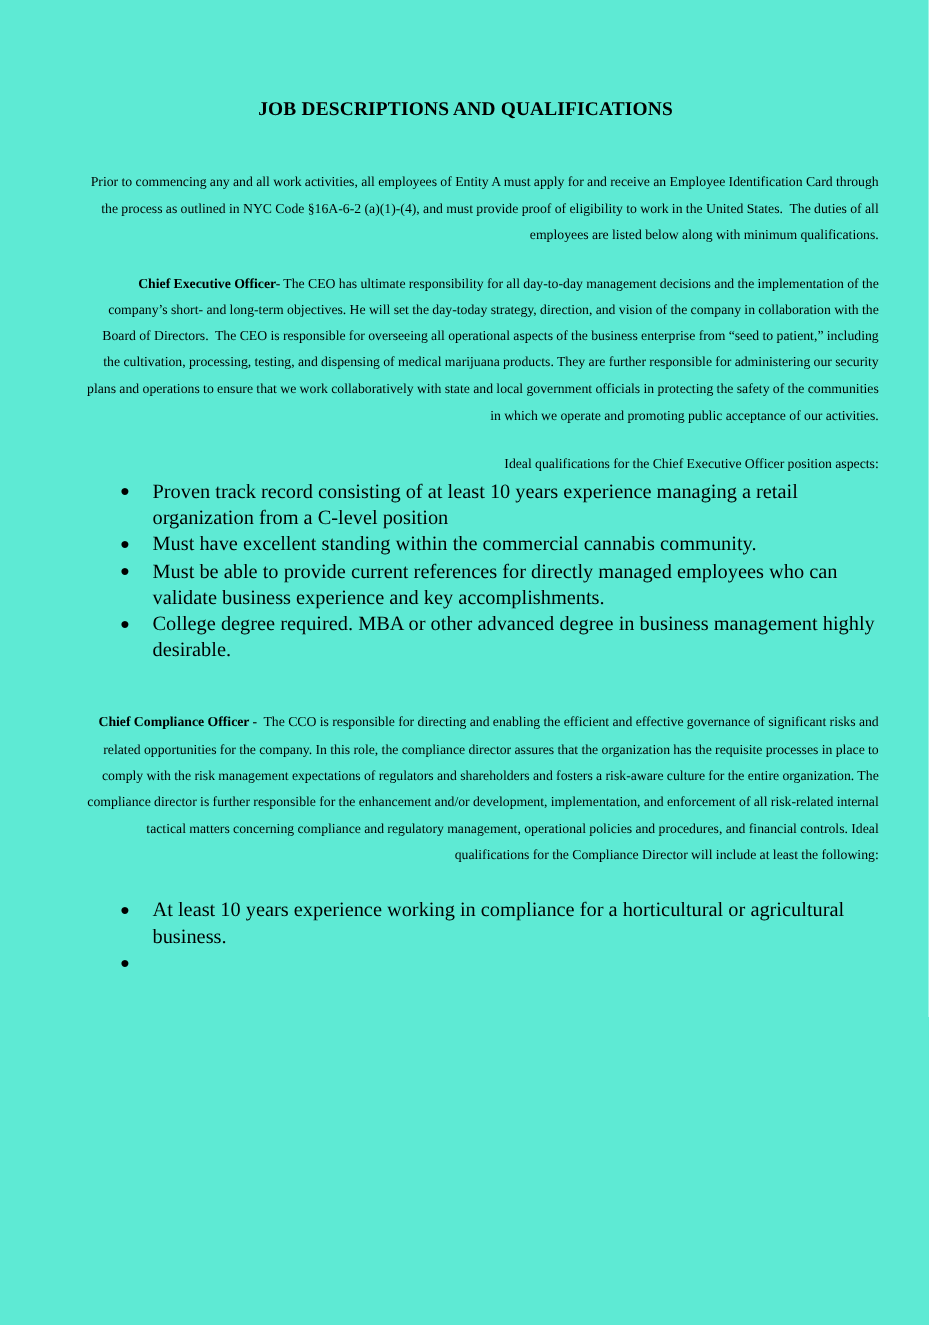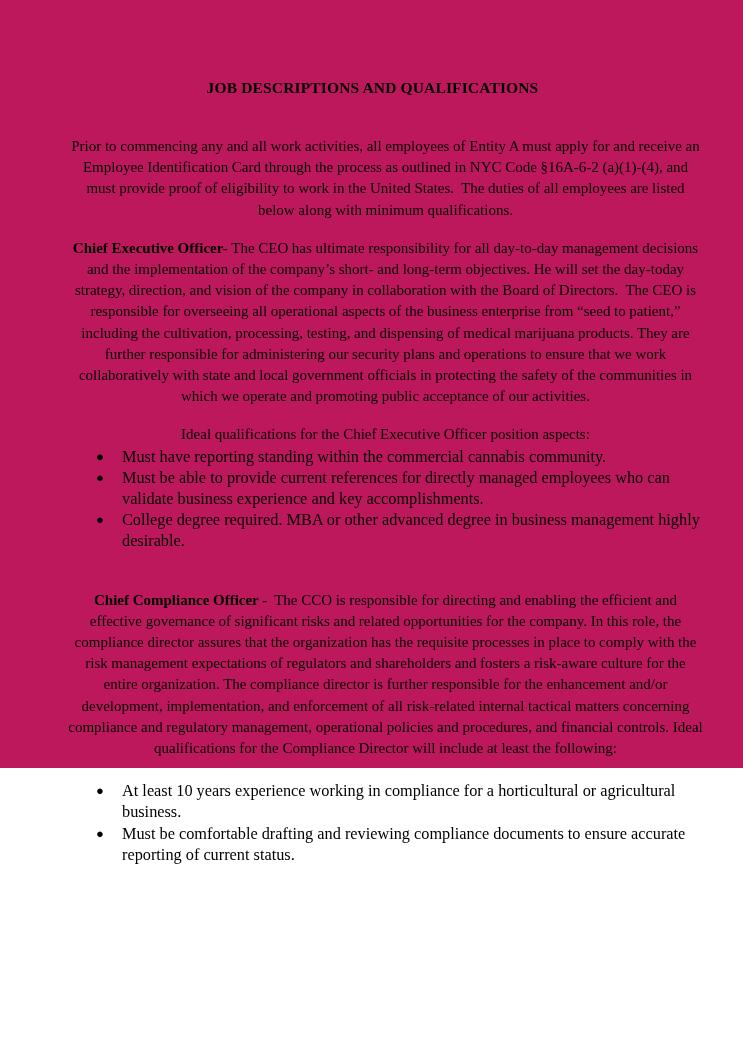--- a/index.html
+++ b/index.html
@@ -12,46 +12,46 @@
     width: 743px;
     height: 1060px;
     font-family: "Liberation Serif", "DejaVu Serif", serif;
     color: #000000;
     -webkit-font-smoothing: antialiased;
   }
 
   #page {
     position: relative;
     width: 743px;
-    height: 768px;
-    background: #be185d;
+    height: 1060px;
+    background: #5eead4;
     box-sizing: border-box;
     padding: 78px 40px 0 68px;
     font-family: Liberation Serif, serif;
   }
 
   #doc-title {
     text-align: center;
     font-size: 15.5px;
     font-weight: bold;
     letter-spacing: 0.15px;
     margin: 0 0 0 0;
     line-height: 20px;
     padding-right: 26px;
   }
 
   .body-block {
     margin-top: 38px;
   }
 
   p.para {
-    font-size: 15px;
+    font-size: 11px;
     line-height: 21.2px;
     margin: 0 0 17px 0;
-    text-align: center;
+    text-align: right;
     white-space: pre-wrap;
     word-spacing: -0.1px;
   }
 
   p.para.tight {
     margin-bottom: 0;
   }
 
   p.para .role {
     font-weight: bold;
@@ -97,32 +97,32 @@
 
   <div class="body-block">
 
     <p class="para">Prior to commencing any and all work activities, all employees of Entity A must apply for and receive an Employee Identification Card through the process as outlined in NYC Code §16A-6-2 (a)(1)-(4), and must provide proof of eligibility to work in the United States.  The duties of all employees are listed below along with minimum qualifications.</p>
 
     <p class="para"><span class="role">Chief Executive Officer-</span><span> The CEO has ultimate responsibility for all day-to-day management decisions and the implementation of the company’s short- and long-term objectives. He will set the day-today strategy, direction, and vision of the company in collaboration with the Board of Directors.  The CEO is responsible for overseeing all operational aspects of the business enterprise from “seed to patient,” including the cultivation, processing, testing, and dispensing of medical marijuana products. They are further responsible for administering our security plans and operations to ensure that we work collaboratively with state and local government officials in protecting the safety of the communities in which we operate and promoting public acceptance of our activities.</span></p>
 
     <p class="para tight">Ideal qualifications for the Chief Executive Officer position aspects:</p>
 
     <ul class="quals">
-      <li><span class="bullet">●</span></li>
-      <li><span class="bullet">●</span><span>Must have reporting standing within the commercial cannabis community.</span></li>
+      <li><span class="bullet">●</span><span>Proven track record consisting of at least 10 years experience managing a retail organization from a C-level position</span></li>
+      <li><span class="bullet">●</span><span>Must have excellent standing within the commercial cannabis community.</span></li>
       <li><span class="bullet">●</span><span>Must be able to provide current references for directly managed employees who can validate business experience and key accomplishments.</span></li>
       <li><span class="bullet">●</span><span>College degree required. MBA or other advanced degree in business management highly desirable.</span></li>
     </ul>
 
     <div class="gap-block"></div>
     <div class="gap-small"></div>
 
     <p class="para tight"><span class="role">Chief Compliance Officer -</span><span>  The CCO is responsible for directing and enabling the efficient and effective governance of significant risks and related opportunities for the company. In this role, the compliance director assures that the organization has the requisite processes in place to comply with the risk management expectations of regulators and shareholders and fosters a risk-aware culture for the entire organization. The compliance director is further responsible for the enhancement and/or development, implementation, and enforcement of all risk-related internal tactical matters concerning compliance and regulatory management, operational policies and procedures, and financial controls. Ideal qualifications for the Compliance Director will include at least the following:</span></p>
 
     <div class="gap-block"></div>
 
     <ul class="quals">
       <li><span class="bullet">●</span><span>At least 10 years experience working in compliance for a horticultural or agricultural business.</span></li>
-      <li><span class="bullet">●</span><span>Must be comfortable drafting and reviewing compliance documents to ensure accurate reporting of current status.</span></li>
+      <li><span class="bullet">●</span></li>
     </ul>
 
   </div>
 </div>
 
 </body></html>

